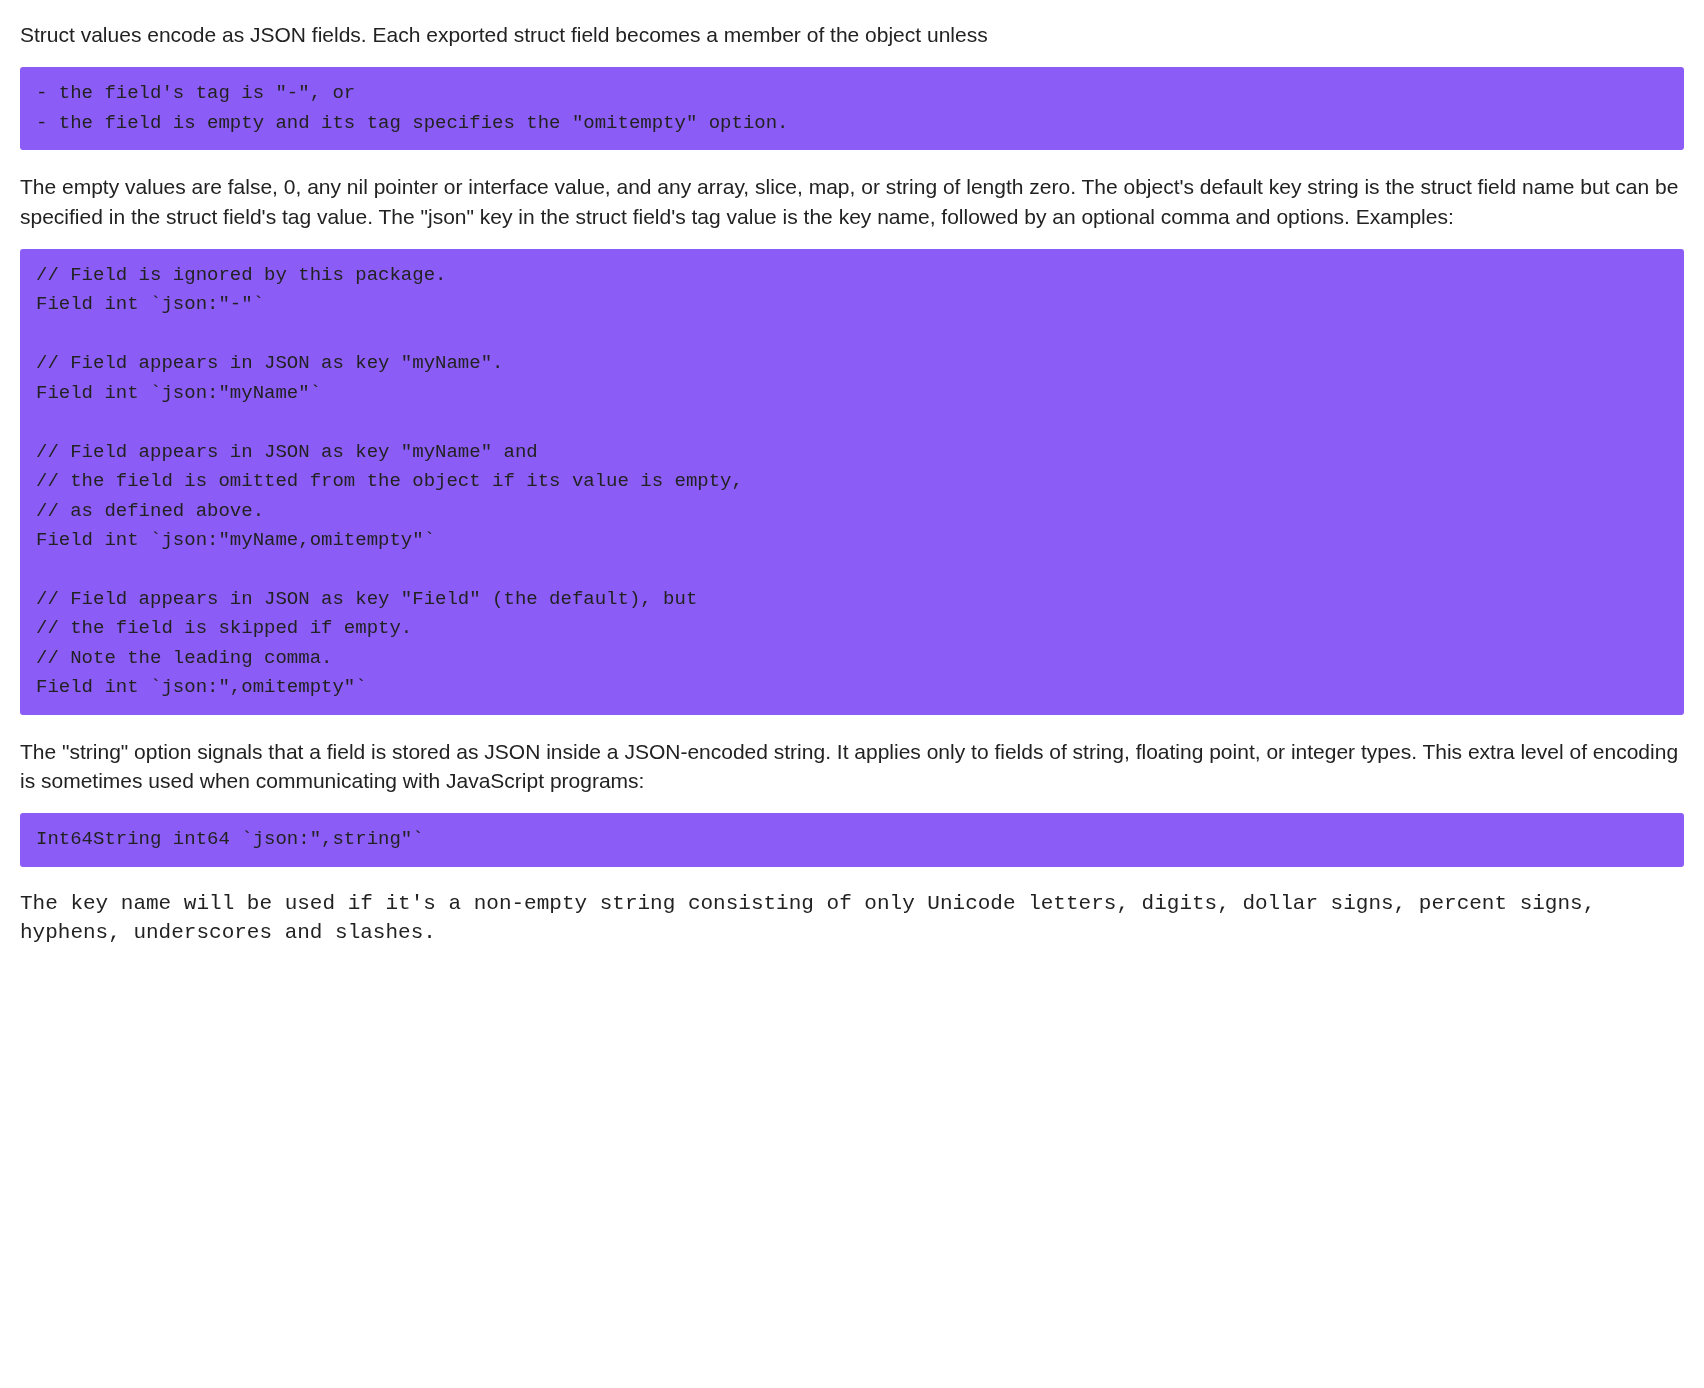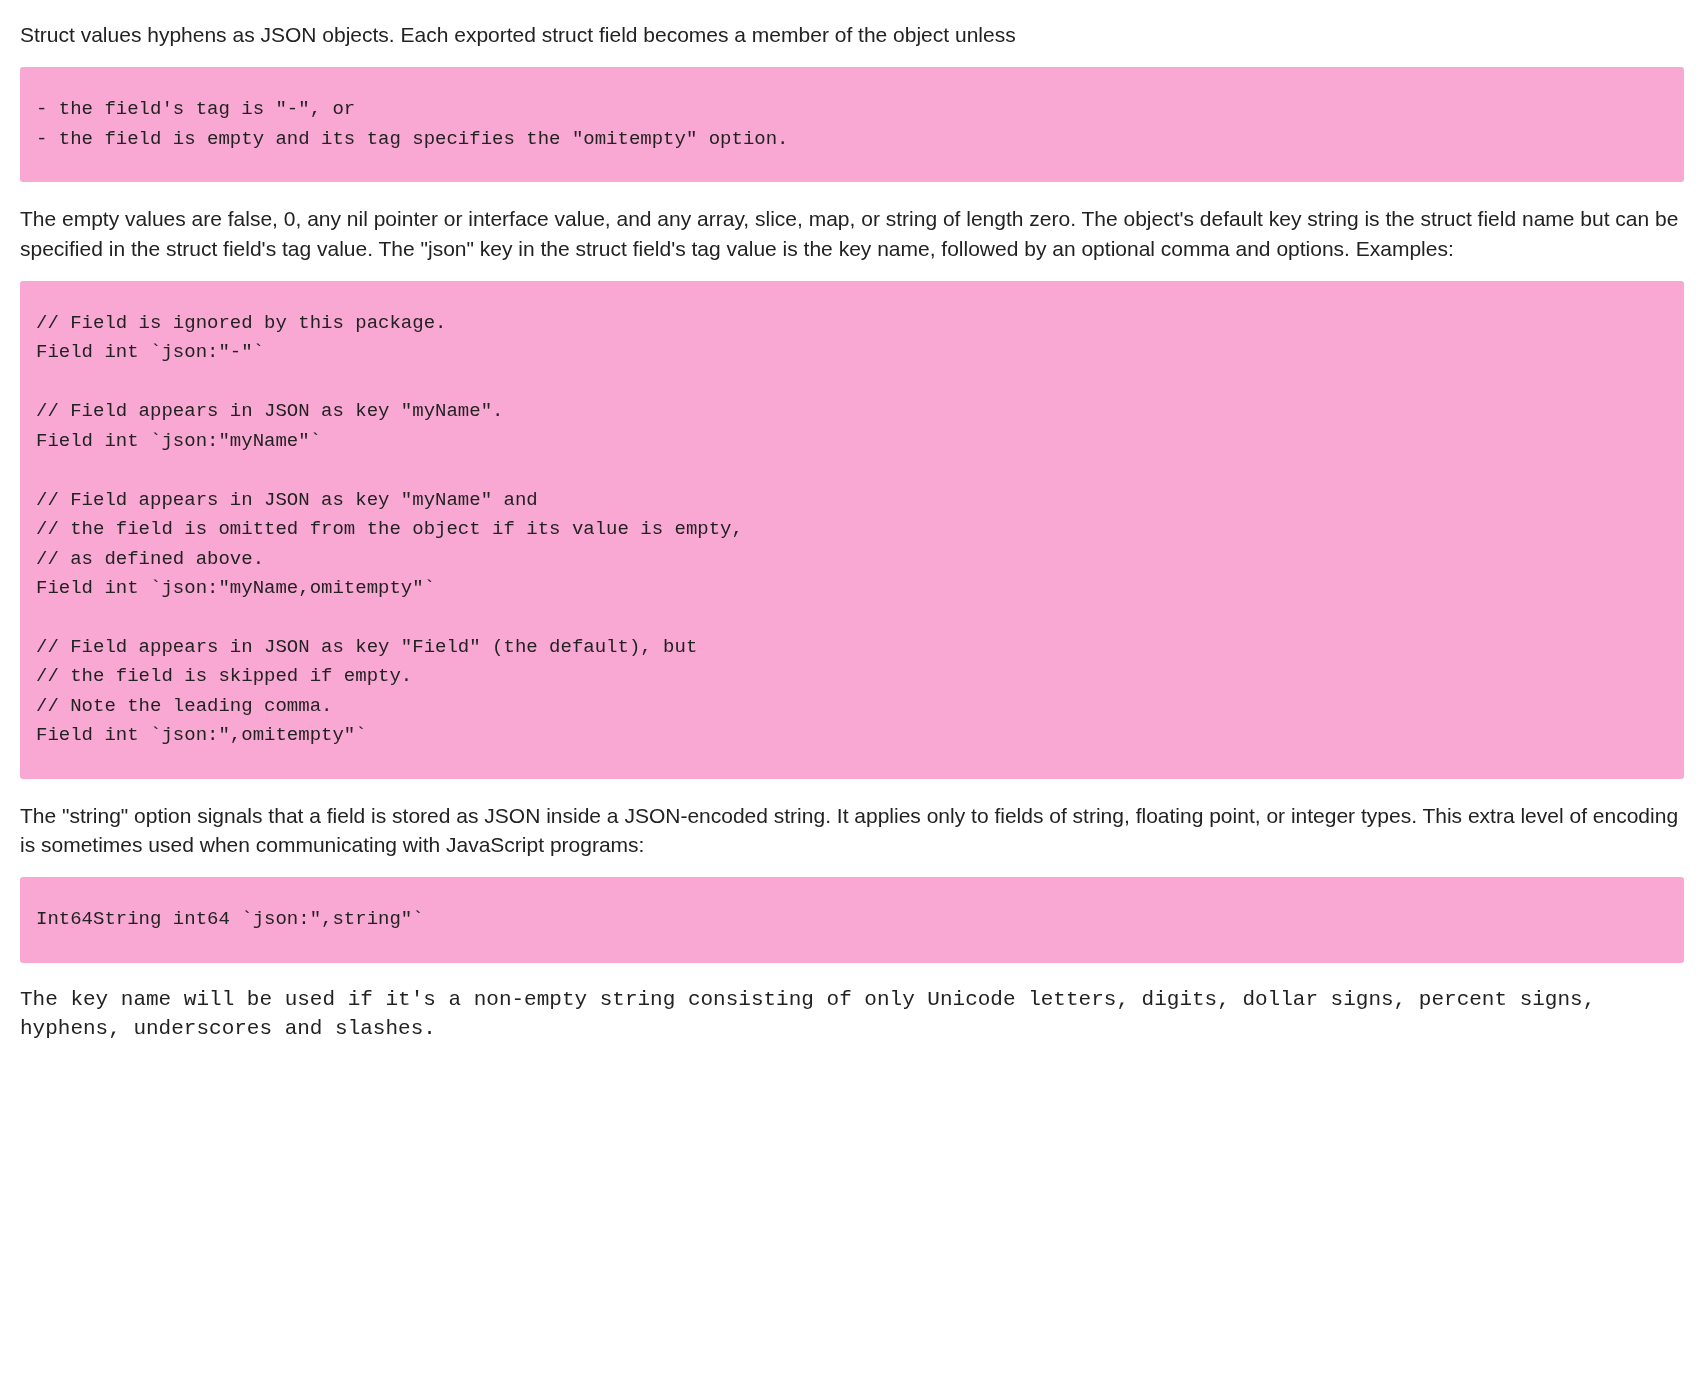--- a/index.html
+++ b/index.html
@@ -15,36 +15,36 @@
       background: #fff;
     }
     p {
       margin: 0 0 16px 0;
     }
     p:last-child {
       margin-bottom: 0;
       font-family: Liberation Mono, monospace;
     }
     pre {
-      background: #f9a8d4;
-      padding: 28px 16px;
+      background: #8b5cf6;
+      padding: 12px 16px;
       margin: 18px 0 22px 0;
       font-family: Menlo, Monaco, Consolas, "Courier New", monospace;
       font-size: 19px;
       line-height: 1.55;
       white-space: pre;
       overflow-x: auto;
       border-radius: 3px;
       color: #222;
     }
   </style>
 </head>
 <body>
 
-<p>Struct values hyphens as JSON objects. Each exported struct field becomes a member of the object unless</p>
+<p>Struct values encode as JSON fields. Each exported struct field becomes a member of the object unless</p>
 
 <pre>- the field's tag is "-", or
 - the field is empty and its tag specifies the "omitempty" option.</pre>
 
 <p>The empty values are false, 0, any nil pointer or interface value, and any array, slice, map, or string of length zero. The object's default key string is the struct field name but can be specified in the struct field's tag value. The "json" key in the struct field's tag value is the key name, followed by an optional comma and options. Examples:</p>
 
 <pre>// Field is ignored by this package.
 Field int `json:"-"`
 
 // Field appears in JSON as key "myName".

